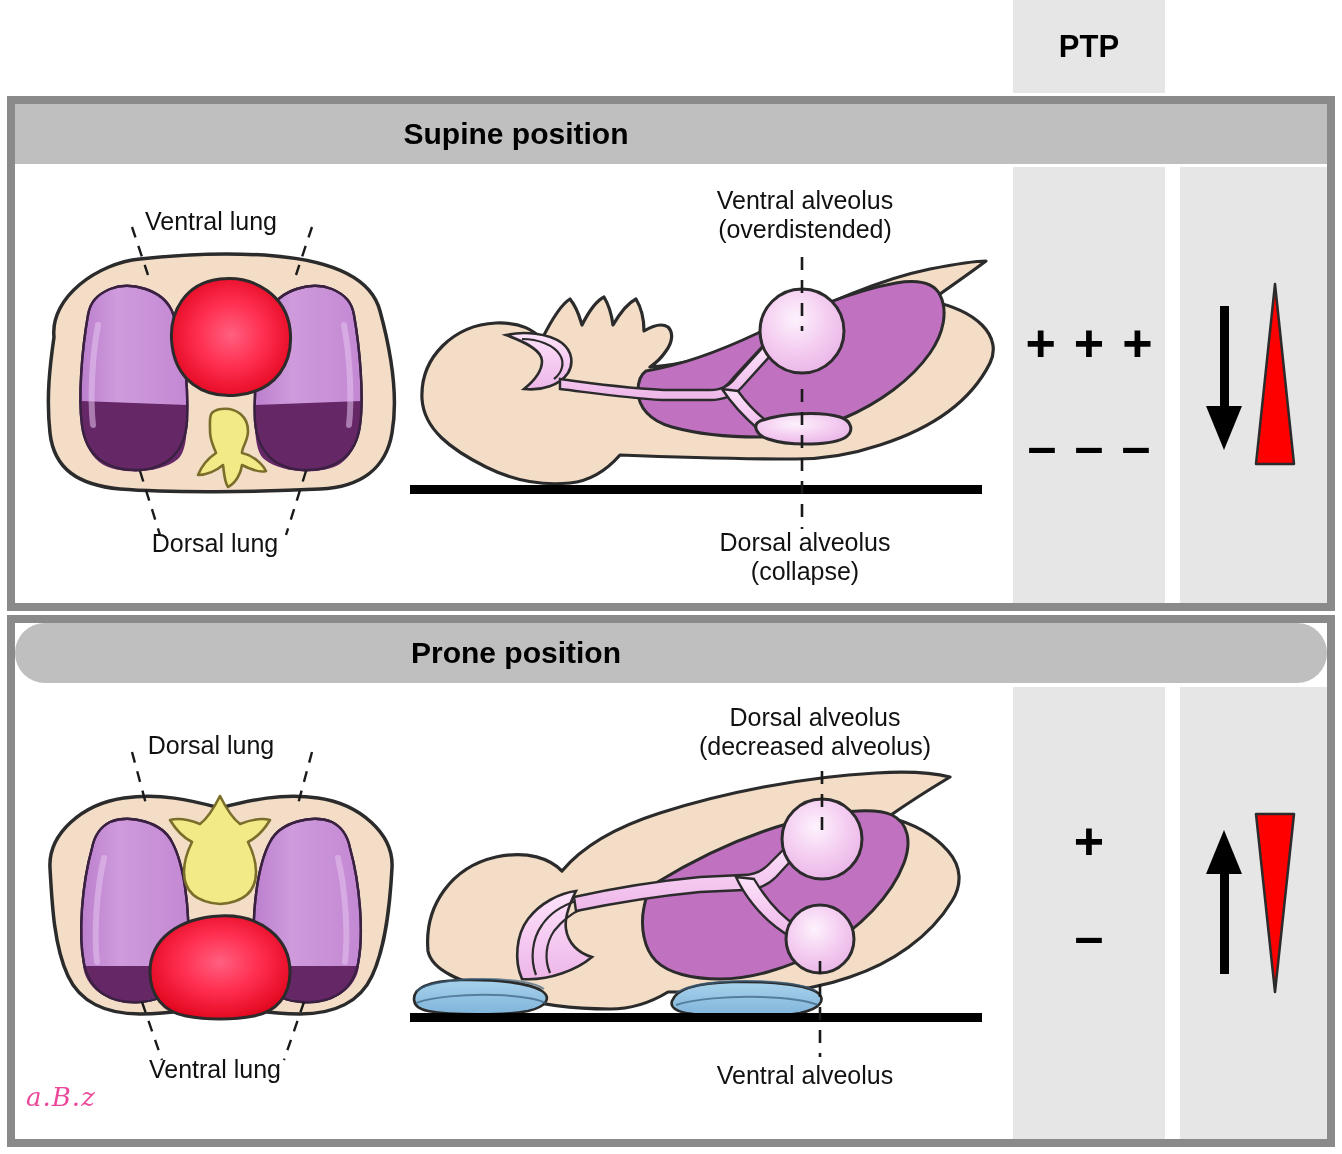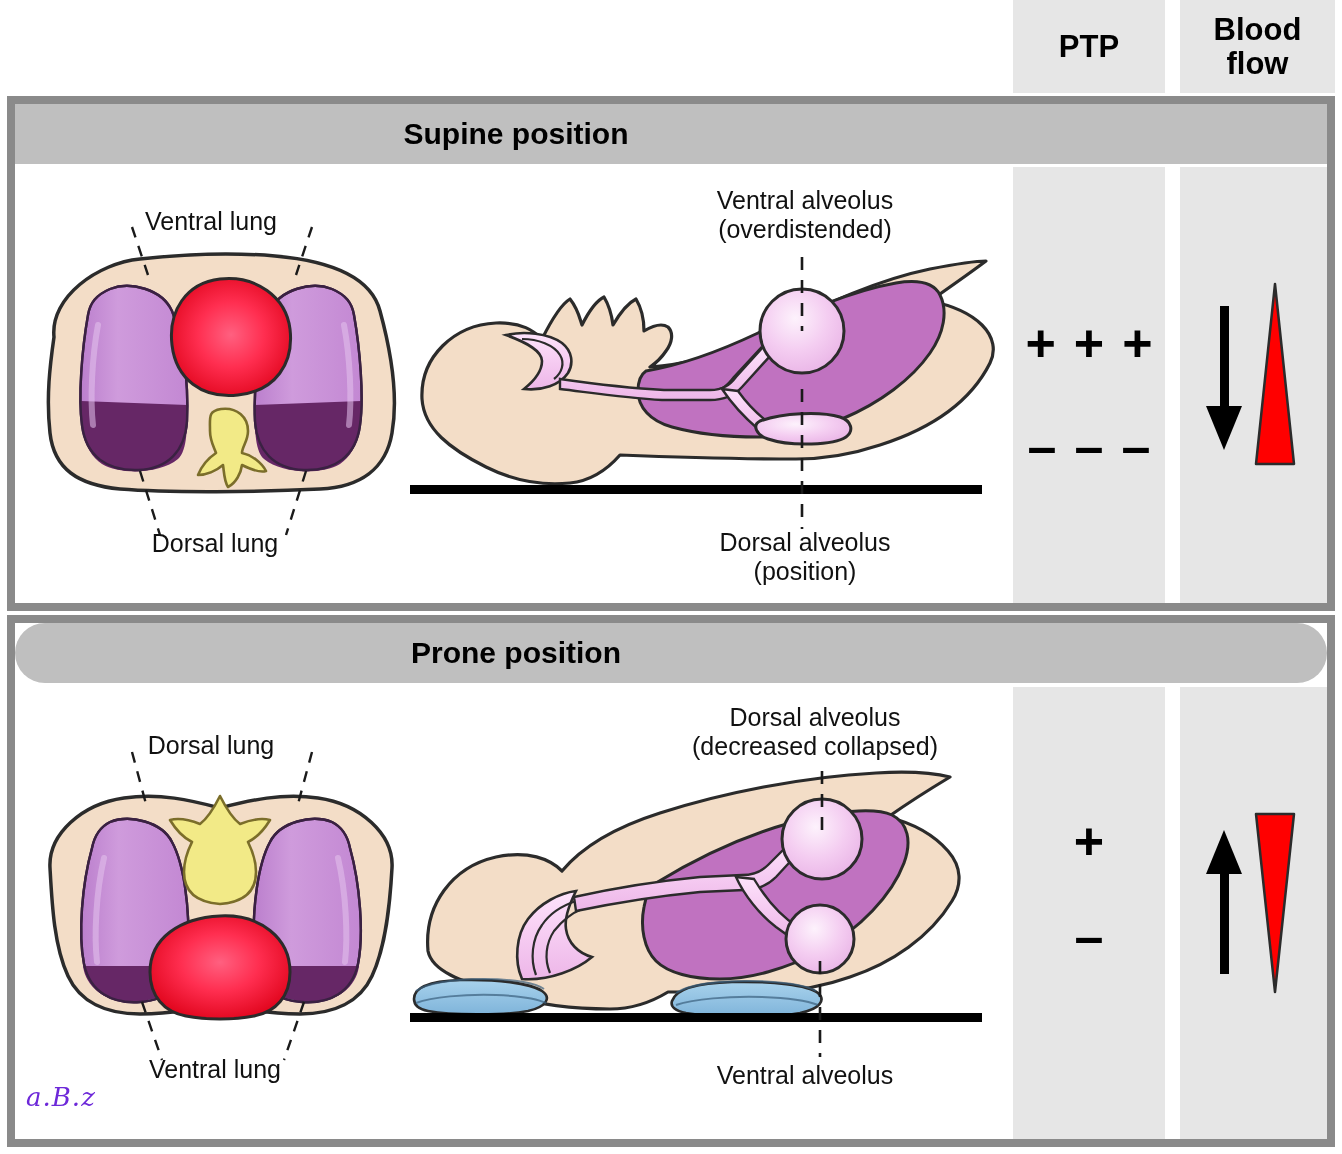--- a/index.html
+++ b/index.html
@@ -44,35 +44,29 @@
          font-size:0;color:#000;letter-spacing:0;}
   .signs i{font-style:normal;display:inline-block;font-weight:bold;}
   .plusrow i{font-size:52px;margin:0 9px;line-height:1;}
   .minusrow i{font-size:52px;margin:0 9px;line-height:1;}
 
   
   .bfwrap{position:absolute;}
   svg{display:block;overflow:visible;}
 
   .sig{position:absolute;left:26px;top:1082px;font-family:"DejaVu Serif",serif;
-       font-style:italic;font-size:26px;color:#6d28d9;letter-spacing:1px;}
+       font-style:italic;font-size:26px;color:#ec4899;letter-spacing:1px;}
 </style>
 </head>
 <body>
 
 <div class="page">
 
   <div class="colhead" id="ptp-head">
     <span>PTP</span>
-  </div>
-  <div class="colhead" id="flow-head">
-    <span>
-      <span>Blood</span><br>
-      <span>flow</span>
-    </span>
   </div>
 
   <div class="colband" id="ptp-band-s"></div>
   <div class="colband" id="flow-band-s"></div>
   <div class="colband" id="ptp-band-p"></div>
   <div class="colband" id="flow-band-p"></div>
 
   <div class="panel" id="panel-s">
 
     <svg width="420" height="380" style="position:absolute;left:5px;top:55px;">
@@ -184,21 +178,21 @@
         <path d="M392 18 L392 92"></path>
         <path d="M392 150 L392 290"></path>
       </g>
     </svg>
     <div class="lbl" style="left:600px;top:22px;width:380px;">
       <span>Ventral alveolus</span><br>
       <span>(overdistended)</span>
     </div>
     <div class="lbl" style="left:600px;top:364px;width:380px;">
       <span>Dorsal alveolus</span><br>
-      <span>(position)</span>
+      <span>(collapse)</span>
     </div>
   </div>
 
   <div class="panel" id="panel-p">
 
     <svg width="420" height="380" style="position:absolute;left:5px;top:55px;">
       <defs>
         <radialGradient id="heartG2" cx="50%" cy="45%" r="62%">
           <stop offset="0%" stop-color="#ff6080"></stop>
           <stop offset="45%" stop-color="#ff2e50"></stop>
@@ -314,21 +308,21 @@
 
       <rect x="0" y="262" width="572" height="9" fill="#000"></rect>
 
       <g stroke="#1a1a1a" stroke-width="2.6" fill="none" stroke-dasharray="13,10">
         <path d="M412 20 L412 88"></path>
         <path d="M410 210 L410 306"></path>
       </g>
     </svg>
     <div class="lbl" style="left:600px;top:20px;width:400px;">
       <span>Dorsal alveolus</span><br>
-      <span>(decreased collapsed)</span>
+      <span>(decreased alveolus)</span>
     </div>
     <div class="lbl" style="left:580px;top:378px;width:420px;">
       <span>Ventral alveolus</span><br>
     </div>
   </div>
 
   <div class="frame" id="frame-s"></div>
   <div class="frame" id="frame-p"></div>
 
   <div class="banner" id="banner-s">

